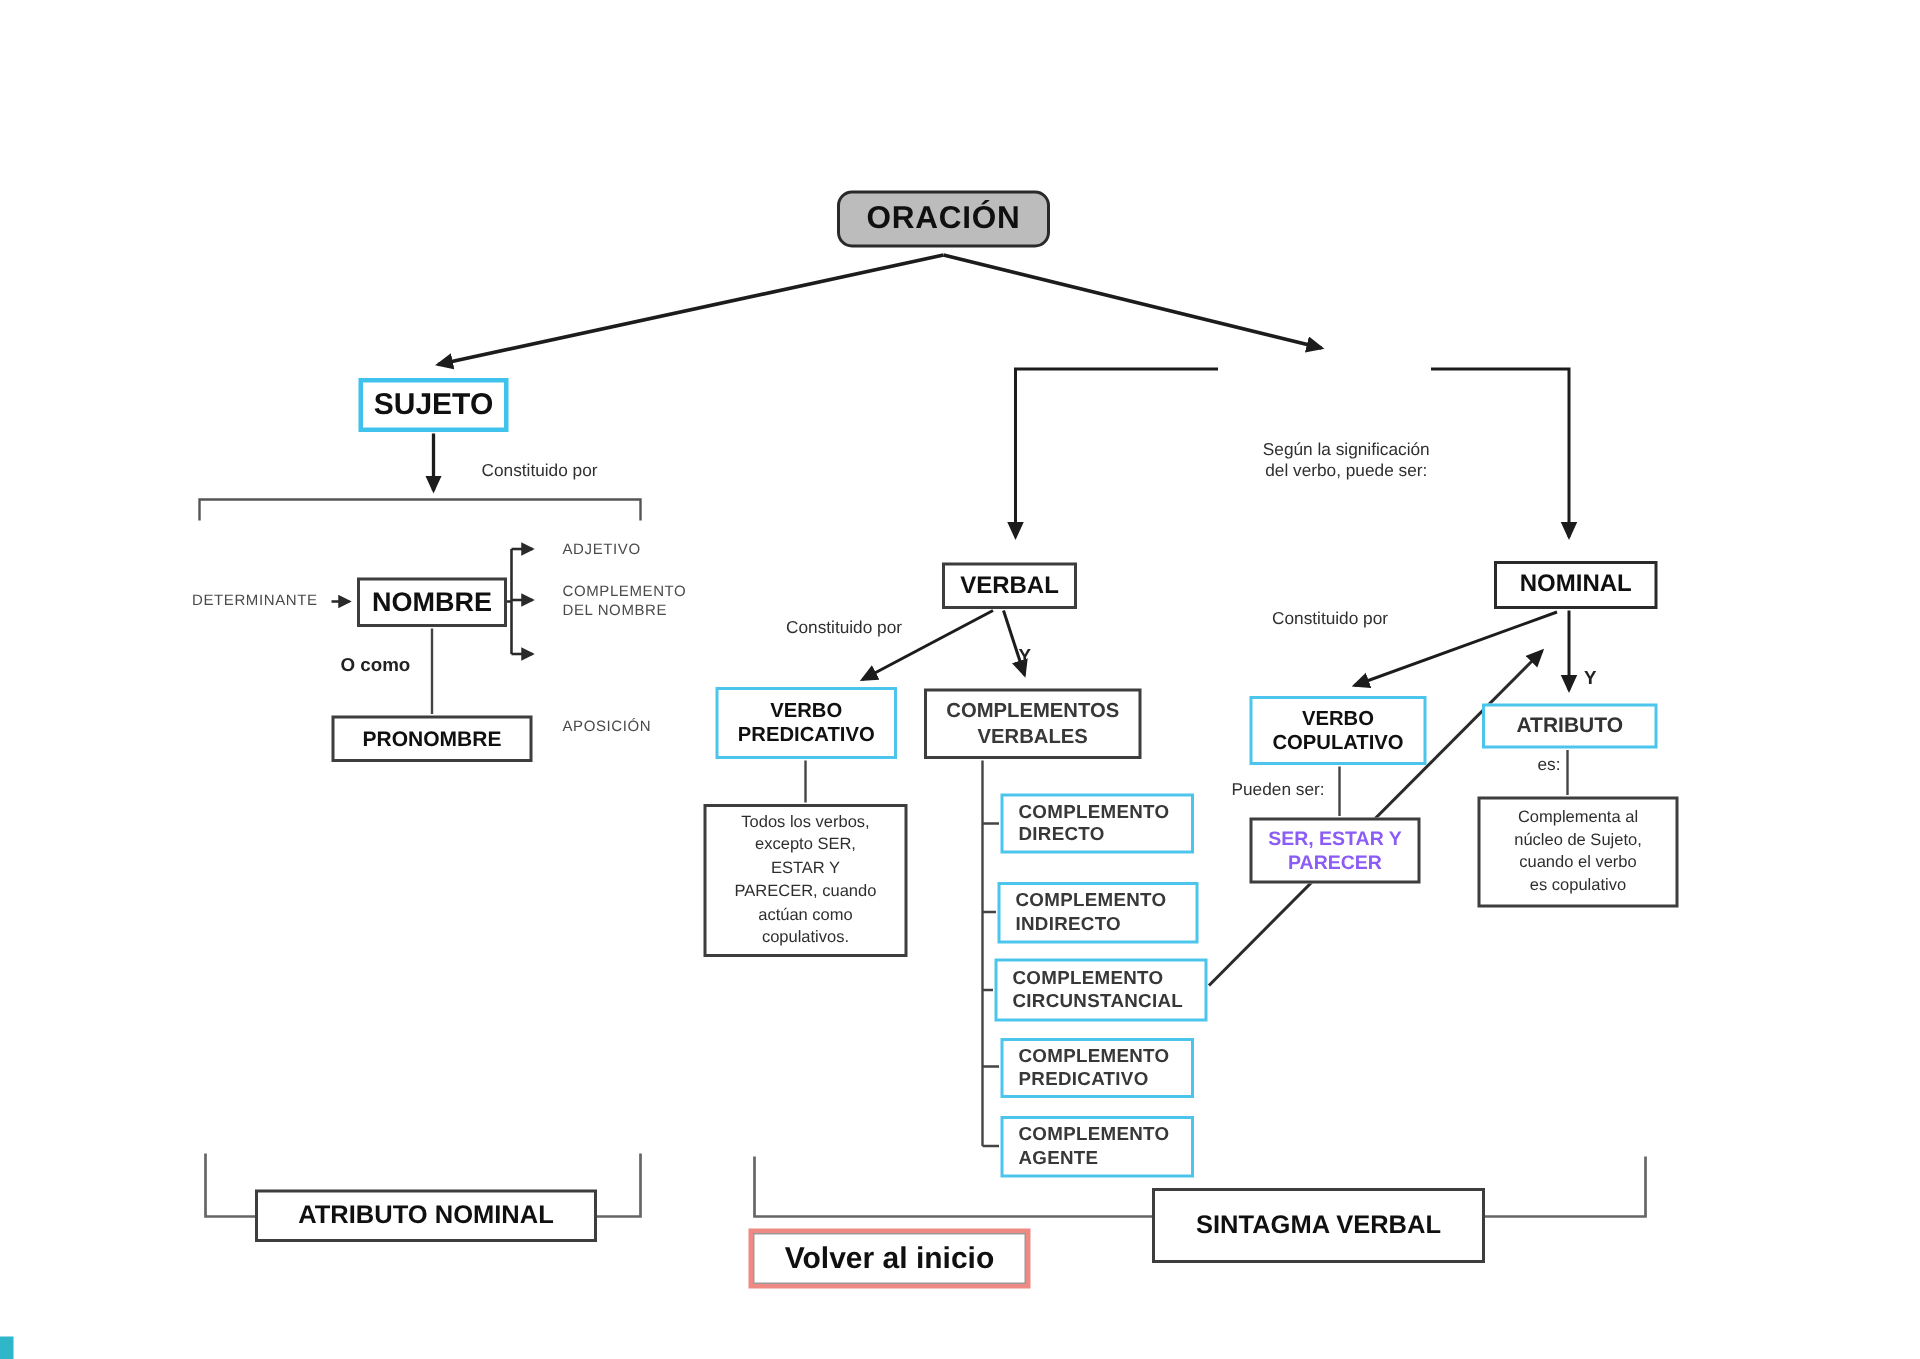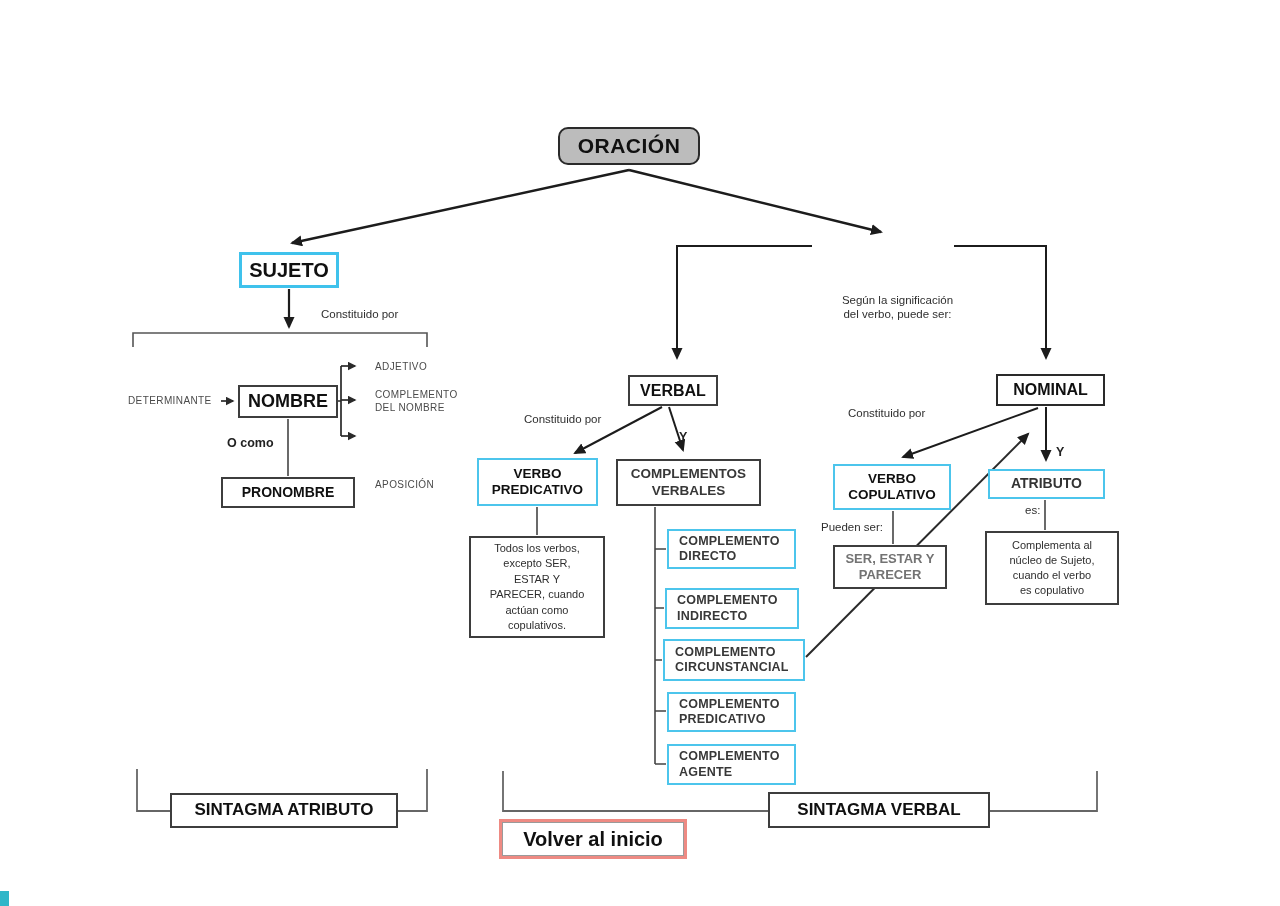--- a/index.html
+++ b/index.html
@@ -94,21 +94,21 @@
 PREDICATIVO</div>
 
   <div class="box b-dark" style="left:616px;top:459px;width:145px;height:47px;font-size:13.5px;font-weight:700;color:#383838;">COMPLEMENTOS
 VERBALES</div>
 
   <div class="box b-cyan" style="left:833px;top:464px;width:118px;height:46px;font-size:13.5px;font-weight:700;">VERBO
 COPULATIVO</div>
 
   <div class="box b-cyan" style="left:988px;top:469px;width:117px;height:30px;font-size:14px;font-weight:700;color:#333;">ATRIBUTO</div>
 
-  <div class="box b-dark" style="left:833px;top:545px;width:114px;height:44px;font-size:13px;font-weight:600;color:#737373;">SER, ESTAR Y
+  <div class="box b-dark" style="left:833px;top:545px;width:114px;height:44px;font-size:13px;font-weight:600;color:#8b5cf6;">SER, ESTAR Y
 PARECER</div>
 
   <div class="box b-dark note" style="left:469px;top:536px;width:136px;height:102px;font-size:11px;line-height:15.5px;">Todos los verbos,
 excepto SER,
 ESTAR Y
 PARECER, cuando
 actúan como
 copulativos.</div>
 
   <div class="box b-dark note" style="left:985px;top:531px;width:134px;height:74px;font-size:11px;line-height:15px;">Complementa al
@@ -120,22 +120,22 @@
 DIRECTO</div>
   <div class="box b-cyan comp" style="left:665px;top:588px;width:134px;height:41px;font-size:12.5px;">COMPLEMENTO
 INDIRECTO</div>
   <div class="box b-cyan comp" style="left:663px;top:639px;width:142px;height:42px;font-size:12.5px;">COMPLEMENTO
 CIRCUNSTANCIAL</div>
   <div class="box b-cyan comp" style="left:667px;top:692px;width:129px;height:40px;font-size:12.5px;">COMPLEMENTO
 PREDICATIVO</div>
   <div class="box b-cyan comp" style="left:667px;top:744px;width:129px;height:41px;font-size:12.5px;">COMPLEMENTO
 AGENTE</div>
 
-  <div class="box b-dark" style="left:170px;top:793px;width:228px;height:35px;font-size:17px;font-weight:700;">SINTAGMA ATRIBUTO</div>
-  <div class="box b-dark" style="left:768px;top:792px;width:222px;height:36px;font-size:17px;font-weight:700;">SINTAGMA VERBAL</div>
+  <div class="box b-dark" style="left:170px;top:793px;width:228px;height:35px;font-size:17px;font-weight:700;">ATRIBUTO NOMINAL</div>
+  <div class="box b-dark" style="left:768px;top:792px;width:222px;height:50px;font-size:17px;font-weight:700;">SINTAGMA VERBAL</div>
 
   <div class="box backlink" style="left:499px;top:819px;width:188px;height:40px;font-size:20px;">Volver al inicio</div>
 
   <div class="lbl lbl-hand" style="left:321px;top:307px;">Constituido por</div>
 
   <div class="lbl lbl-sm" style="left:128px;top:395px;">DETERMINANTE</div>
 
   <div class="lbl lbl-sm" style="left:375px;top:361px;">ADJETIVO</div>
   <div class="lbl lbl-sm" style="left:375px;top:388px;line-height:13px;">COMPLEMENTO
 DEL NOMBRE</div>

